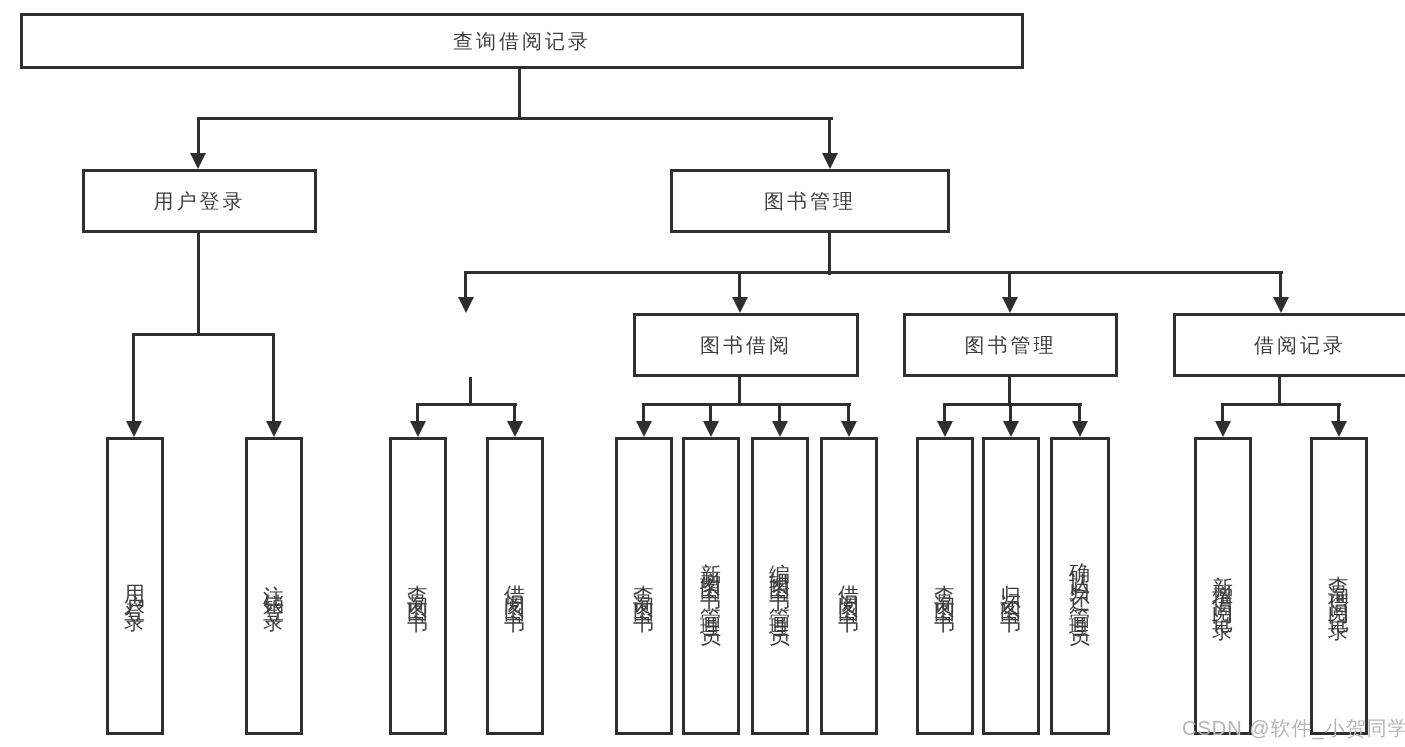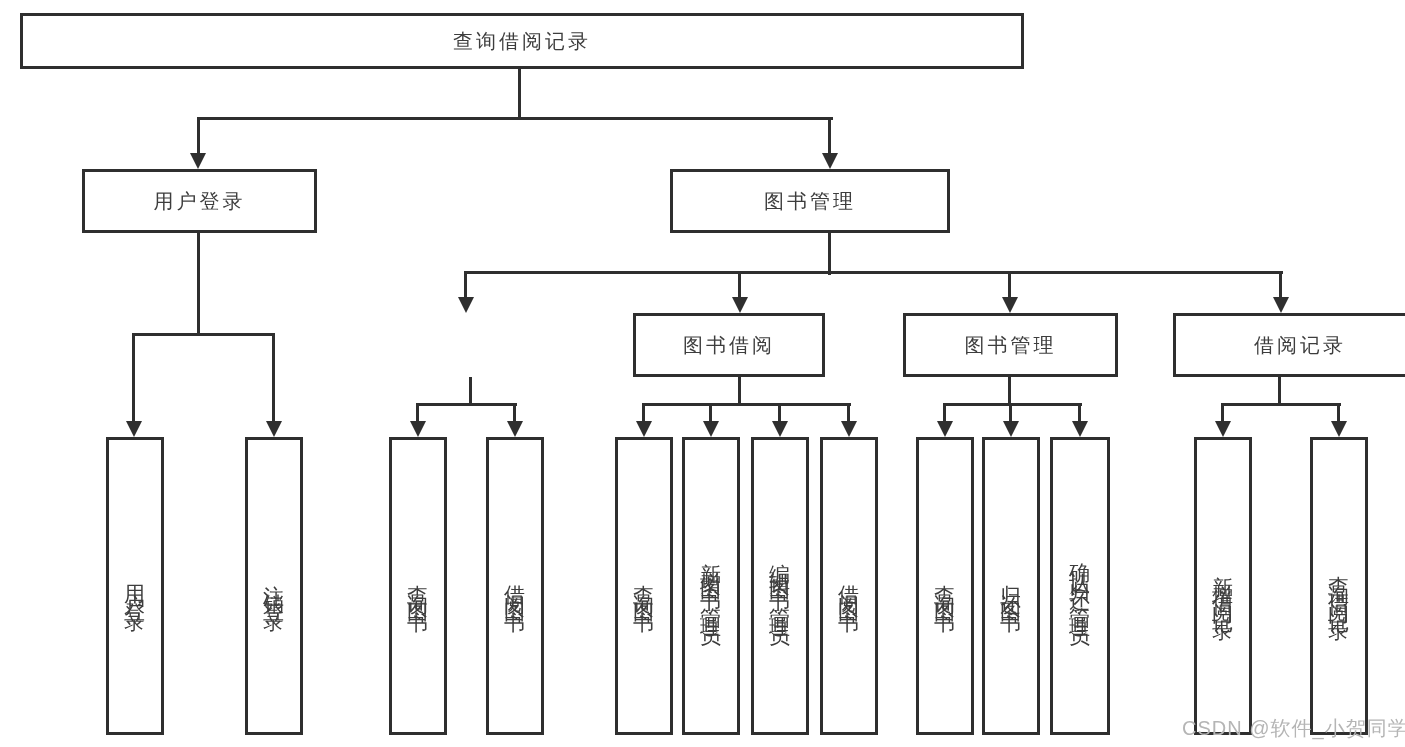--- a/index.html
+++ b/index.html
@@ -69,21 +69,21 @@
 
   <div class="box" style="left:82px; top:169px; width:235px; height:64px;">
     <span class="hlabel">用户登录</span>
   </div>
 
   <div class="box" style="left:670px; top:169px; width:280px; height:64px;">
     <span class="hlabel">图书管理</span>
   </div>
 
 
-  <div class="box" style="left:633px; top:313px; width:192px; height:64px;font-family:Liberation Mono, monospace;">
+  <div class="box" style="left:633px; top:313px; width:226px; height:64px;font-family:Liberation Mono, monospace;">
     <span class="hlabel">图书借阅</span>
   </div>
 
   <div class="box" style="left:903px; top:313px; width:215px; height:64px;">
     <span class="hlabel">图书管理</span>
   </div>
 
   <div class="box" style="left:1173px; top:313px; width:254px; height:64px;">
     <span class="hlabel">借阅记录</span>
   </div>

